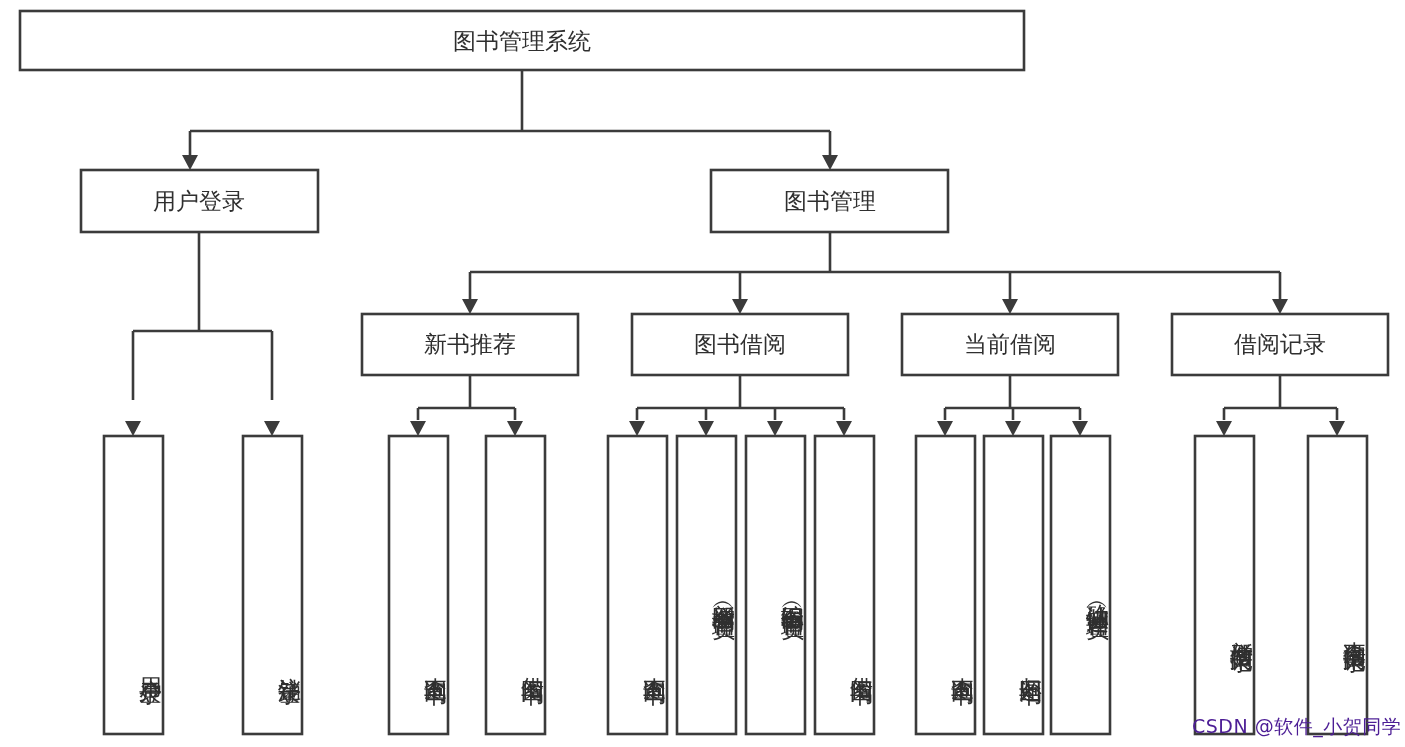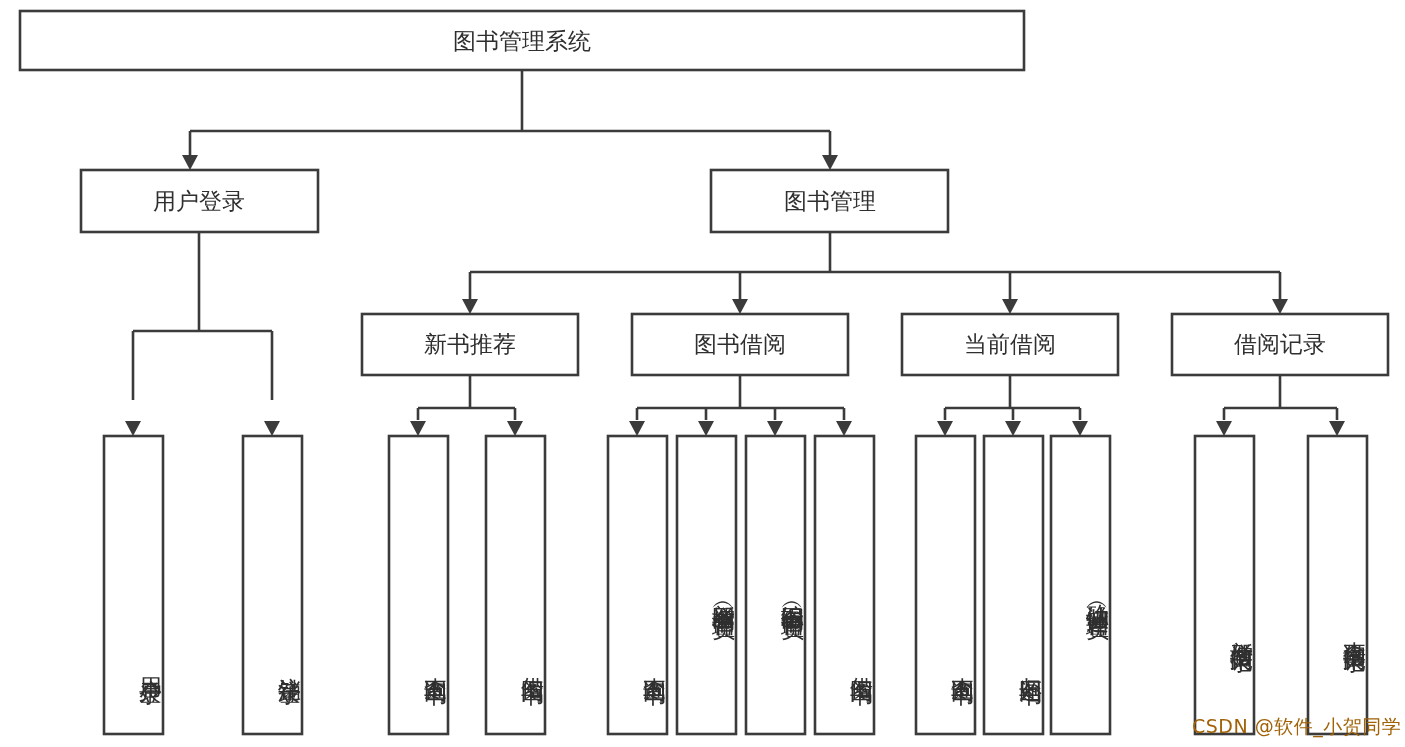--- a/index.html
+++ b/index.html
@@ -63,21 +63,21 @@
     display: flex;
     align-items: flex-start;
     justify-content: center;
     white-space: nowrap;
     pointer-events: none;
   }
   .watermark {
     position: absolute;
     font-family: "DejaVu Sans", "Liberation Sans", sans-serif;
     font-size: 19px;
-    color: #a16207;
+    color: #4c1d95;
     white-space: nowrap;
     letter-spacing: 0.5px;
   }
 </style>
 </head>
 <body>
 
 <div id="diagram-root">
 
   <svg id="tree-svg" viewBox="0 0 1405 747">

